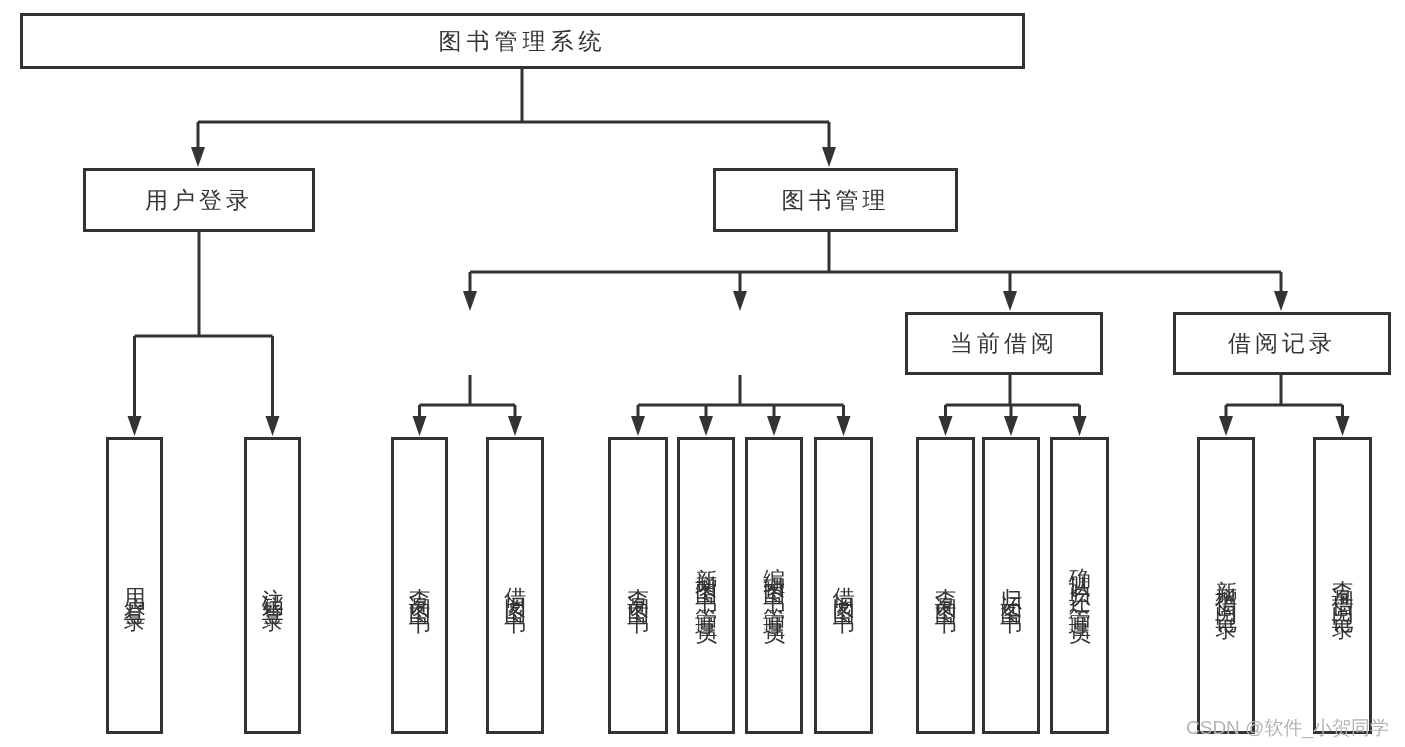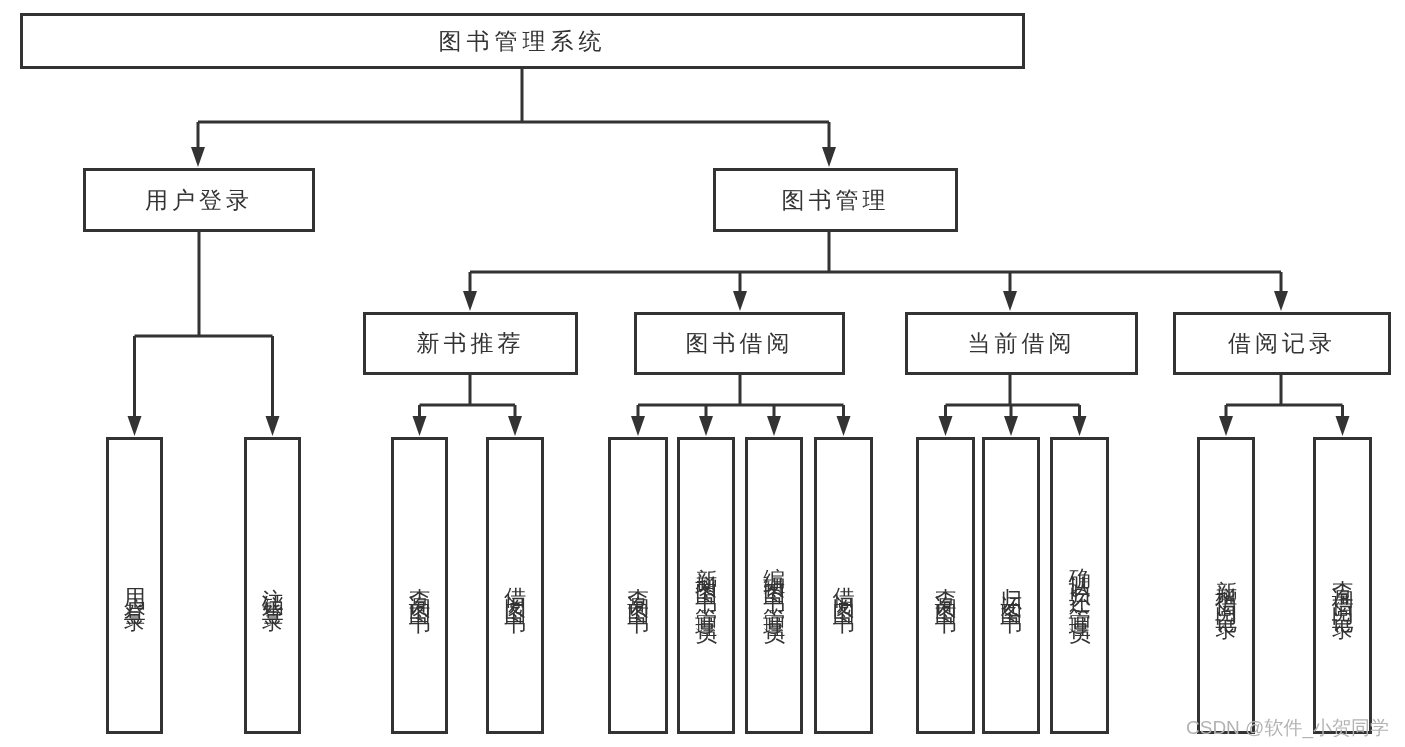--- a/index.html
+++ b/index.html
@@ -112,27 +112,21 @@
     <span>图书管理系统</span>
   </div>
 
   <div class="box hbox" style="left:83px; top:168px; width:232px; height:64px;">
     <span>用户登录</span>
   </div>
   <div class="box hbox" style="left:713px; top:168px; width:245px; height:64px;">
     <span>图书管理</span>
   </div>
 
-  <div class="box hbox" style="left:363px; top:312px; width:215px; height:63px;">
-    <span>新书推荐</span>
-  </div>
-  <div class="box hbox" style="left:634px; top:312px; width:211px; height:63px;">
-    <span>图书借阅</span>
-  </div>
-  <div class="box hbox" style="left:905px; top:312px; width:233px; height:63px;">
+  <div class="box hbox" style="left:905px; top:312px; width:198px; height:63px;">
     <span>当前借阅</span>
   </div>
   <div class="box hbox" style="left:1173px; top:312px; width:218px; height:63px;">
     <span>借阅记录</span>
   </div>
 
   <div class="box vbox" style="left:106px; top:437px; width:57px; height:297px;">
     <span>用户登录</span>
   </div>
   <div class="box vbox" style="left:244px; top:437px; width:57px; height:297px;">

